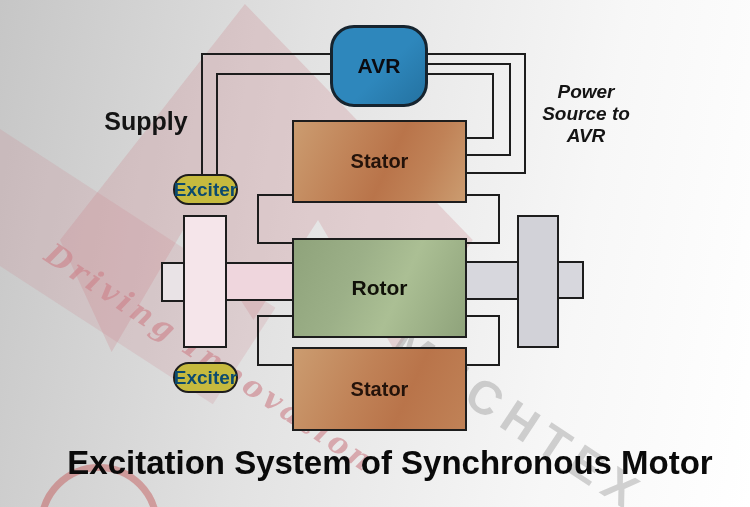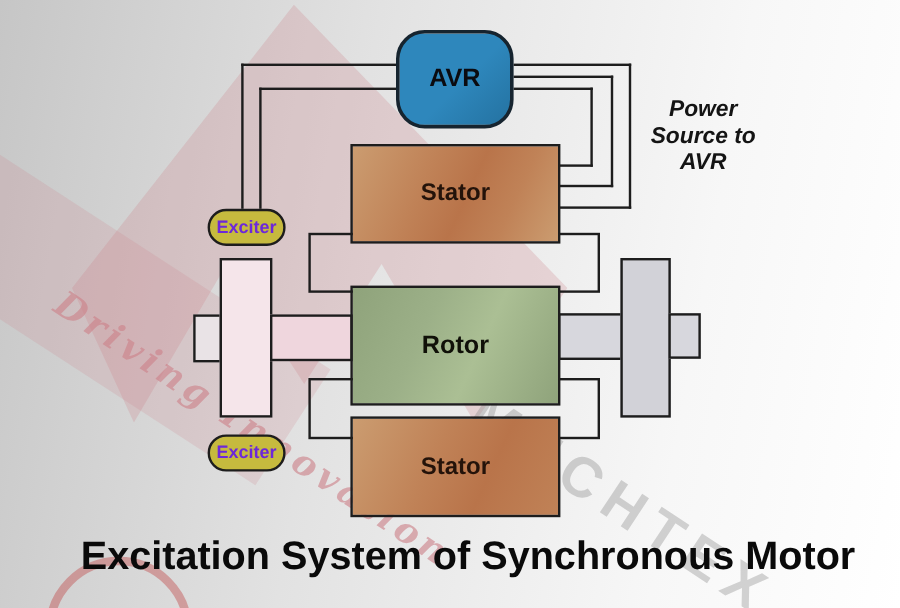--- a/index.html
+++ b/index.html
@@ -87,21 +87,21 @@
     font-size:21px;color:#101008;}
   .b-stator-bottom{left:292px;top:347px;width:175px;height:84px;
     background:linear-gradient(115deg, var(--stator-light) 0%, var(--stator) 40%, var(--stator-dark) 65%, var(--stator) 100%);
     font-size:20px;color:#24130a;}
   .b-avr{left:330px;top:25px;width:98px;height:82px;border-radius:24px;
     border:3px solid var(--avr-border);
     background:linear-gradient(135deg, var(--avr) 0%, var(--avr) 55%, var(--avr-dim) 100%);
     font-size:21px;color:#0b0b10;}
   .b-exciter{width:65px;height:31px;border-radius:16px;
     background:var(--exciter);
-    font-size:15px;color:#6d28d9;}
+    font-size:19px;color:#0c4a6e;}
   .b-exciter-top{left:173px;top:174px;}
   .b-exciter-bottom{left:173px;top:362px;}
   
   .lbl{position:absolute;font-weight:bold;color:#141414;text-align:center;}
   .l-supply{left:88px;top:107px;width:116px;font-size:25px;}
   .l-power{left:527px;top:81px;width:118px;font-size:19px;line-height:22px;font-style:italic;}
   .l-title{left:55px;top:444px;width:670px;font-size:33px;font-weight:800;color:#0a0a0a;}
 </style>
 </head>
 <body>
@@ -141,20 +141,21 @@
   <div class="box b-avr">
     <span>AVR</span>
   </div>
   <div class="box b-exciter b-exciter-top">
     <span>Exciter</span>
   </div>
   <div class="box b-exciter b-exciter-bottom">
     <span>Exciter</span>
   </div>
 
+  <div class="lbl l-supply">Supply</div>
   <div class="lbl l-power">
     <div>Power</div>
     <div>Source to</div>
     <div>AVR</div>
   </div>
   <div class="lbl l-title">Excitation System of Synchronous Motor</div>
 
 </div>
 
 </body></html>

